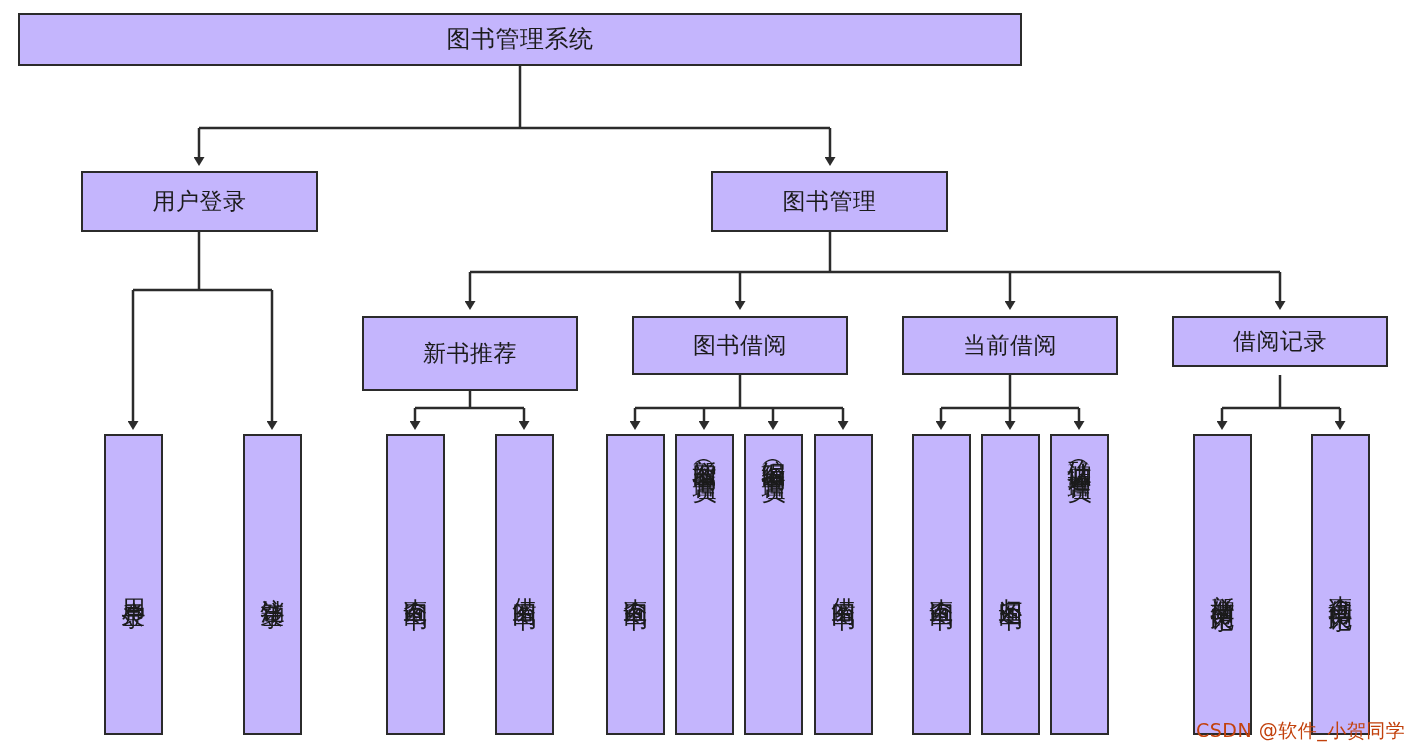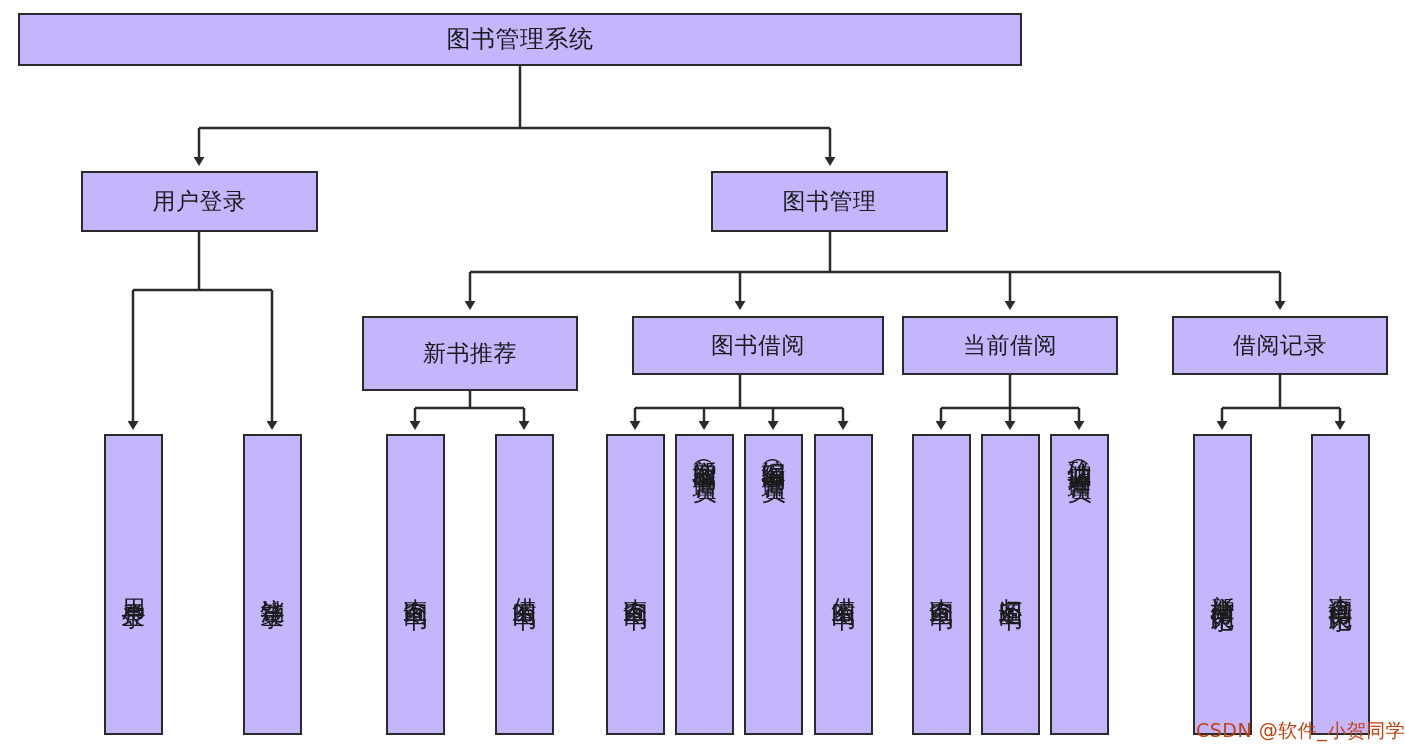--- a/index.html
+++ b/index.html
@@ -133,27 +133,27 @@
   <div class="node horiz" style="left:81px; top:171px; width:237px; height:61px;">
     <span class="label">用户登录</span>
   </div>
   <div class="node horiz" style="left:711px; top:171px; width:237px; height:61px;">
     <span class="label">图书管理</span>
   </div>
 
   <div class="node horiz" style="left:362px; top:316px; width:216px; height:75px;">
     <span class="label">新书推荐</span>
   </div>
-  <div class="node horiz" style="left:632px; top:316px; width:252px; height:59px;">
+  <div class="node horiz" style="left:632px; top:316px; width:216px; height:59px;">
     <span class="label">图书借阅</span>
   </div>
   <div class="node horiz" style="left:902px; top:316px; width:216px; height:59px;">
     <span class="label">当前借阅</span>
   </div>
-  <div class="node horiz" style="left:1172px; top:316px; width:216px; height:59px;">
+  <div class="node horiz" style="left:1172px; top:316px; width:216px; height:51px;">
     <span class="label">借阅记录</span>
   </div>
 
   <div class="node vert centered" style="left:104px; top:434px; width:59px; height:301px;">
     <span class="label">用户登录</span>
   </div>
   <div class="node vert centered" style="left:243px; top:434px; width:59px; height:301px;">
     <span class="label">注销登录</span>
   </div>
 

